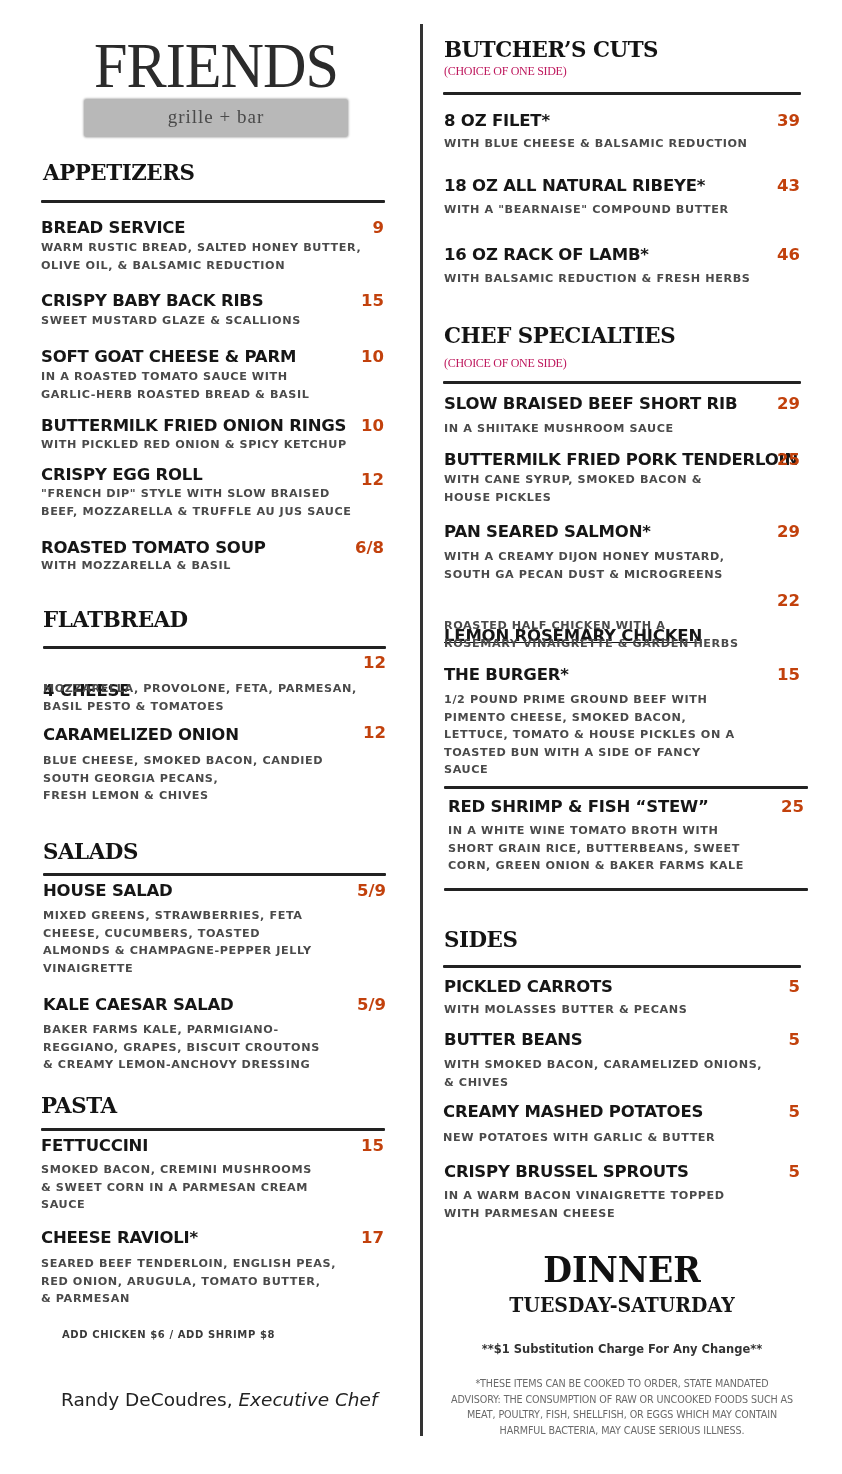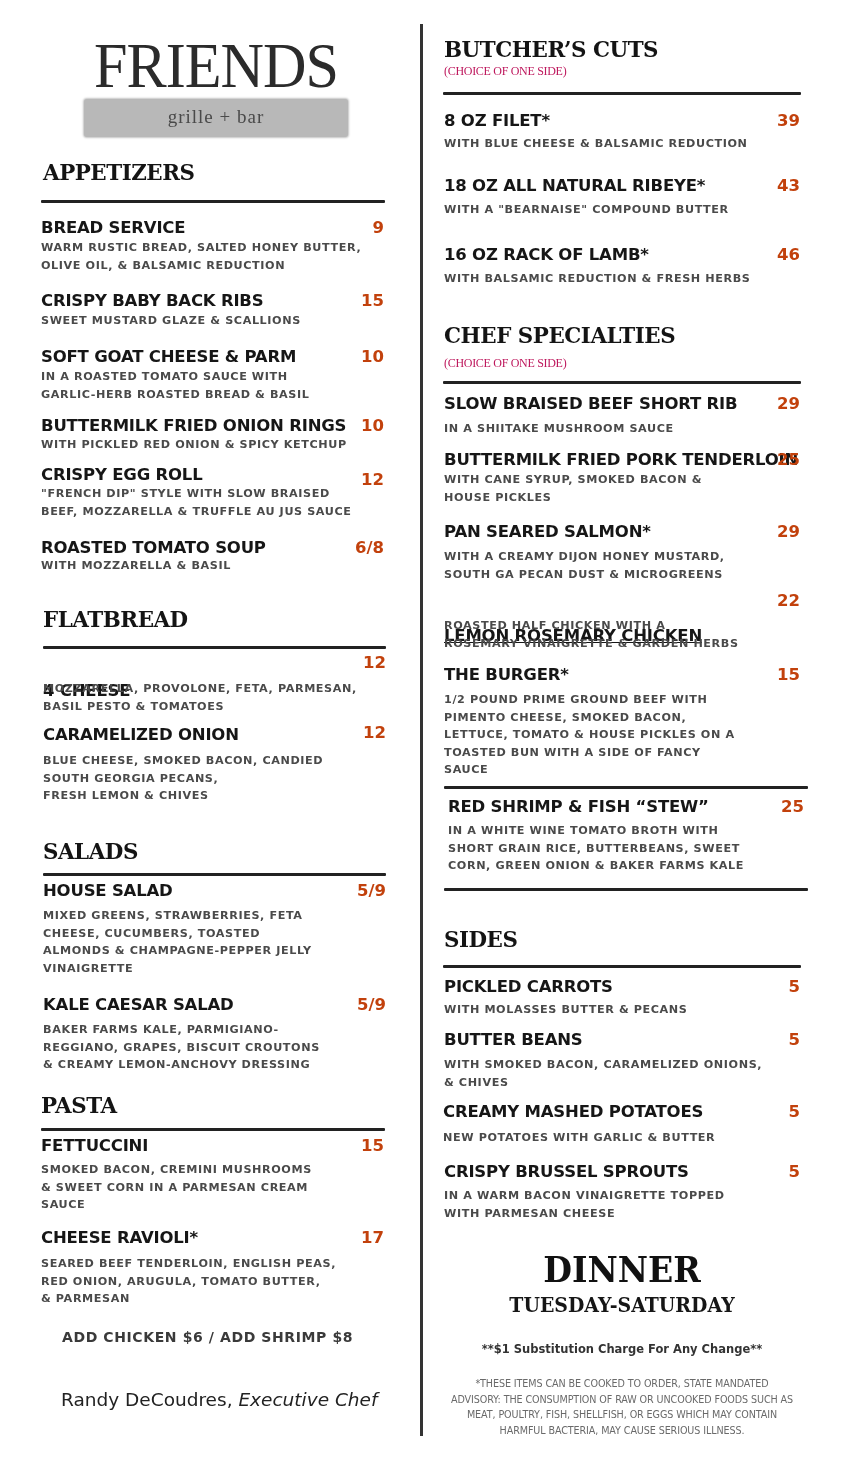--- a/index.html
+++ b/index.html
@@ -51,21 +51,21 @@
     font-size: 16.5px; line-height: 20px; color: #c2410c; text-align: right; width: 60px;
   }
   .item-desc {
     position: absolute; font-family: "DejaVu Sans", sans-serif; font-weight: bold;
     font-size: 11.2px; line-height: 17.5px; color: #4a4a4a; letter-spacing: 0.6px;
     white-space: pre-line;
   }
 
   .addon {
     position: absolute; left: 62px; top: 1329px; font-family: "DejaVu Sans", sans-serif;
-    font-weight: bold; font-size: 14px; color: #3a3a3a; letter-spacing: 0.6px; white-space: nowrap;
+    font-weight: bold; font-size: 10px; color: #3a3a3a; letter-spacing: 0.6px; white-space: nowrap;
   }
   .chef {
     position: absolute; left: 53px; top: 1389px; font-family: "DejaVu Sans", sans-serif;
     font-size: 18.5px; color: #222; white-space: nowrap; margin-left: 8px;
   }
   .chef em { font-style: italic; }
 
   .dinner {
     position: absolute; left: 480px; top: 1248px; width: 284px; text-align: center;
     font-family: "DejaVu Serif", serif; font-weight: bold; font-size: 36px; line-height: 42px;

